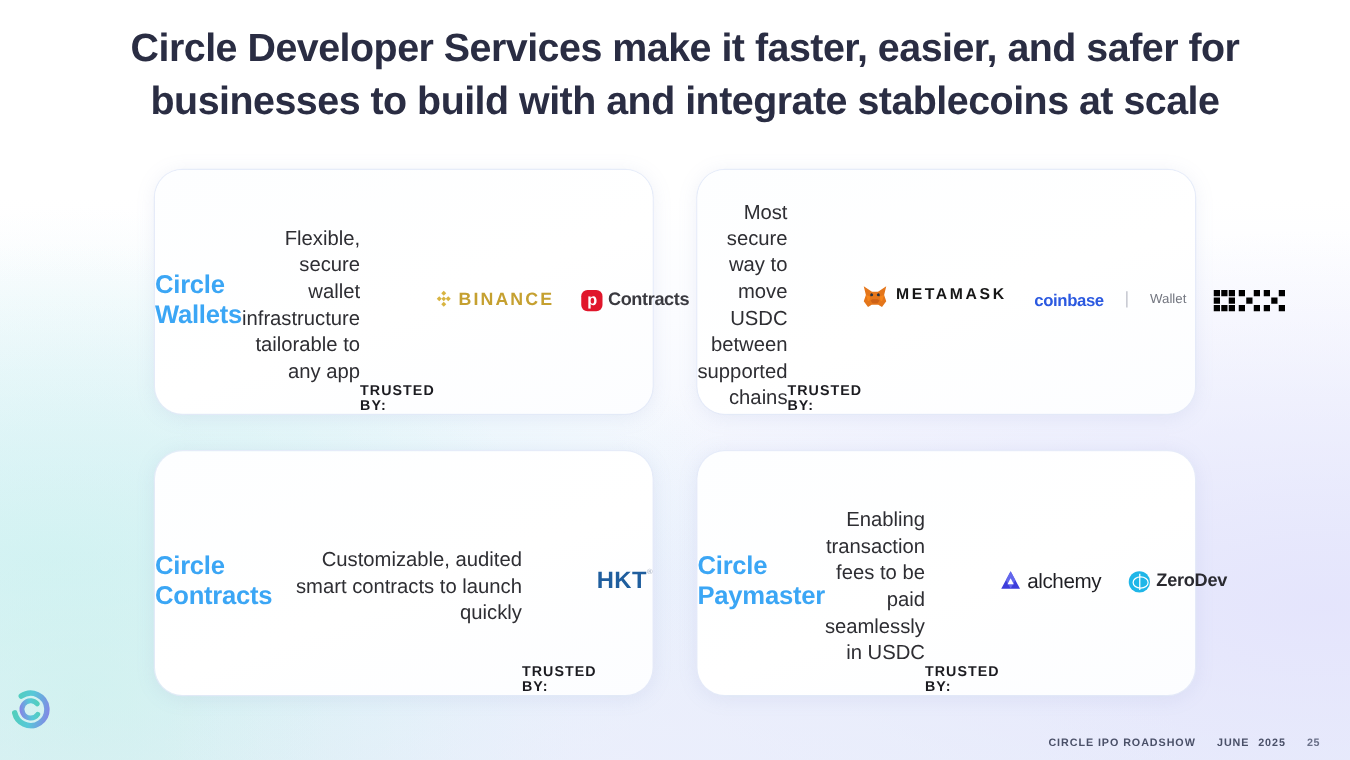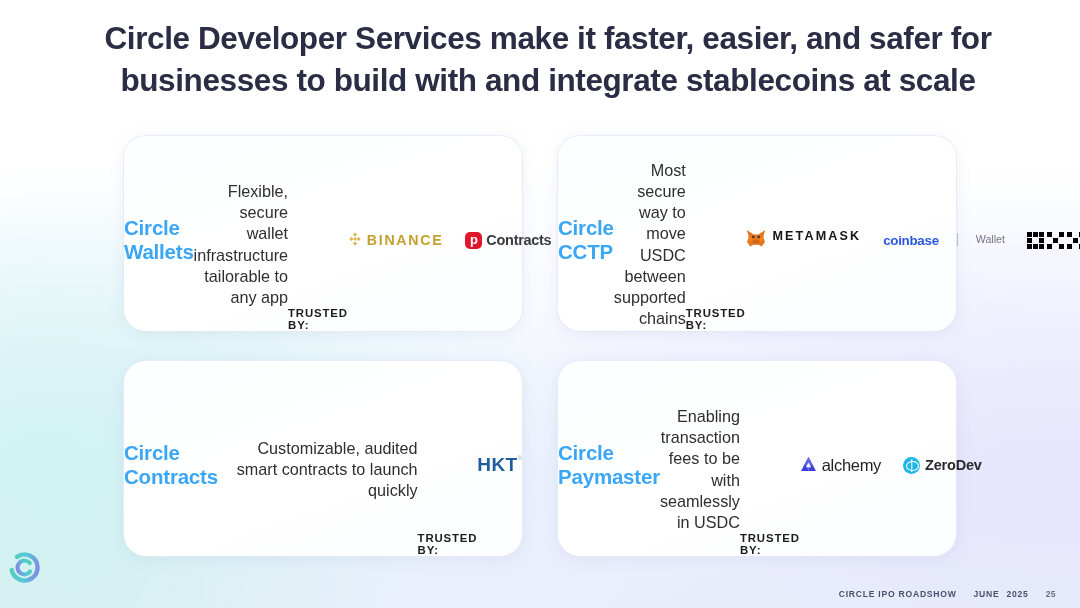--- a/index.html
+++ b/index.html
@@ -197,21 +197,20 @@
 
       <div class="lg redot">
         <span class="mark">p</span>
         <span class="wd">Contracts</span>
       </div>
 
     </div>
   </div>
 
   <div class="card">
-    <div class="card-title">Circle CCTP</div>
     <div class="card-desc">Most secure way to move USDC between supported chains</div>
     <div class="trusted">TRUSTED BY:</div>
     <div class="logos">
 
       <div class="lg metamask">
         <span>
           <svg width="20" height="19" viewBox="0 0 20 19">
             <path d="M1 1 L7.6 5.4 L12.4 5.4 L19 1 L17.3 8 L19 13 L15.6 17.6 L12.6 15.8 L7.4 15.8 L4.4 17.6 L1 13 L2.7 8 Z" fill="#e4761b"></path>
             <path d="M2.7 8 L6.3 9.2 L5.6 12.4 L4.4 13 Z" fill="#f6851b"></path>
             <path d="M17.3 8 L13.7 9.2 L14.4 12.4 L15.6 13 Z" fill="#f6851b"></path>
@@ -277,21 +276,21 @@
     <div class="logos">
       <div class="lg hkt">
         <span class="wd">HKT</span>
         <span class="tm">®</span>
       </div>
     </div>
   </div>
 
   <div class="card">
     <div class="card-title">Circle Paymaster</div>
-    <div class="card-desc">Enabling transaction fees to be with seamlessly in USDC</div>
+    <div class="card-desc">Enabling transaction fees to be paid seamlessly in USDC</div>
     <div class="trusted">TRUSTED BY:</div>
     <div class="logos">
 
       <div class="lg alchemy">
         <span class="mark">
           <svg width="17" height="16" viewBox="0 0 17 16">
             <path d="M8.5 1 L16 15 L1 15 Z" fill="#3d3ddb"></path>
             <path d="M8.5 1 L12.3 8 L8.5 15 L4.7 8 Z" fill="#6a6ef0" opacity="0.85"></path>
             <path d="M8.5 6.5 L11 11.3 L6 11.3 Z" fill="#ffffff"></path>
           </svg>

